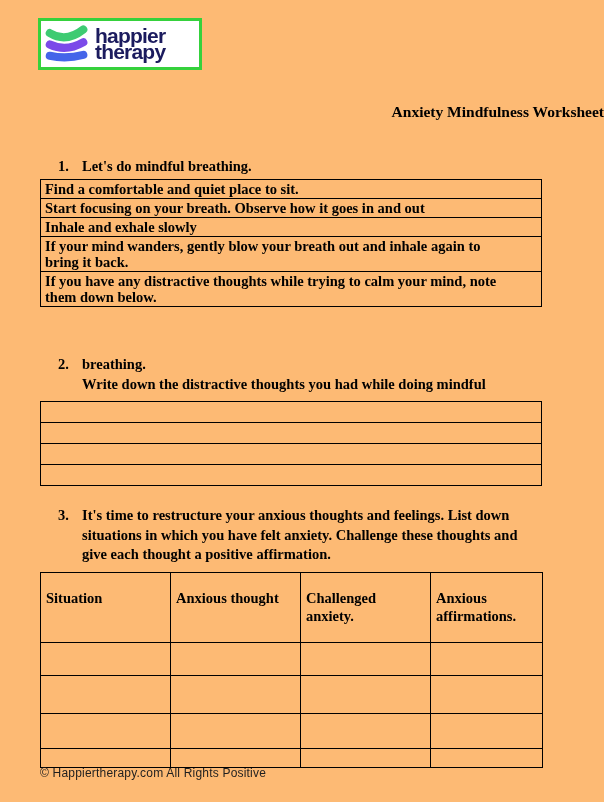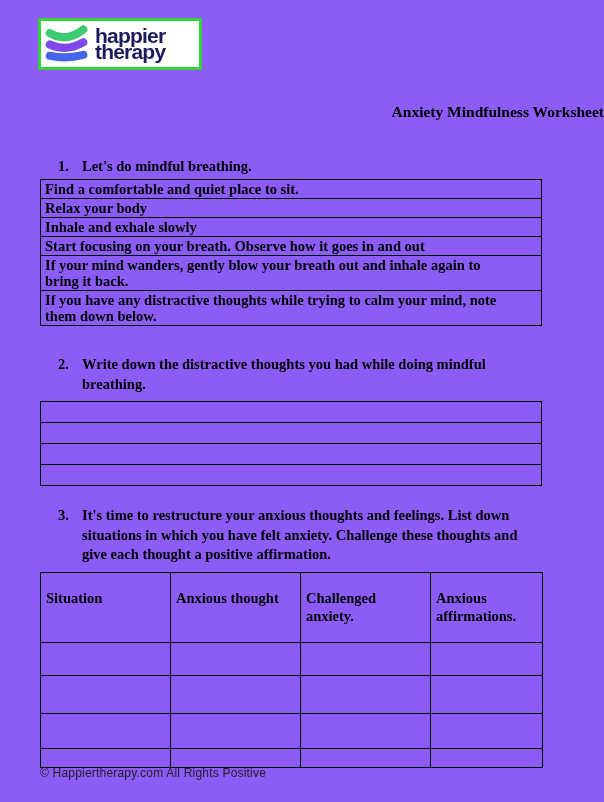--- a/index.html
+++ b/index.html
@@ -1,20 +1,20 @@
 <!DOCTYPE html>
 <html><head>
 <meta charset="utf-8">
 <style>
   html, body { margin: 0; padding: 0; background: #fff; }
   .page {
     position: relative;
     width: 604px;
     height: 802px;
-    background: #8b5cf6;
+    background: #fdba74;
     font-family: "Liberation Serif", serif;
     color: #000;
     overflow: hidden;
   }
 
   
   .logo {
     position: absolute;
     left: 38px;
     top: 18px;
@@ -137,53 +137,48 @@
 
     <table id="table1">
       <tbody>
           <tr>
         <td>
               <div>Find a comfortable and quiet place to sit.</div>
             </td>
       </tr>
       <tr>
         <td>
-              <div>Relax your body</div>
+              <div>Start focusing on your breath. Observe how it goes in and out</div>
             </td>
       </tr>
       <tr>
         <td>
               <div>Inhale and exhale slowly</div>
-            </td>
-      </tr>
-      <tr>
-        <td>
-              <div>Start focusing on your breath. Observe how it goes in and out</div>
             </td>
       </tr>
       <tr>
         <td>
           <div>If your mind wanders, gently blow your breath out and inhale again to</div>
           <div>bring it back.</div>
         </td>
       </tr>
       <tr>
         <td>
           <div>If you have any distractive thoughts while trying to calm your mind, note</div>
           <div>them down below.</div>
         </td>
       </tr>
     </tbody>
       </table>
 
     <div class="item" id="item2">
       <span class="num">2.</span>
       <span class="txt">
+        <div>breathing.</div>
         <div>Write down the distractive thoughts you had while doing mindful</div>
-        <div>breathing.</div>
       </span>
     </div>
 
     <table id="table2">
       <tbody>
           <tr>
             <td></td>
           </tr>
       <tr>
             <td></td>

